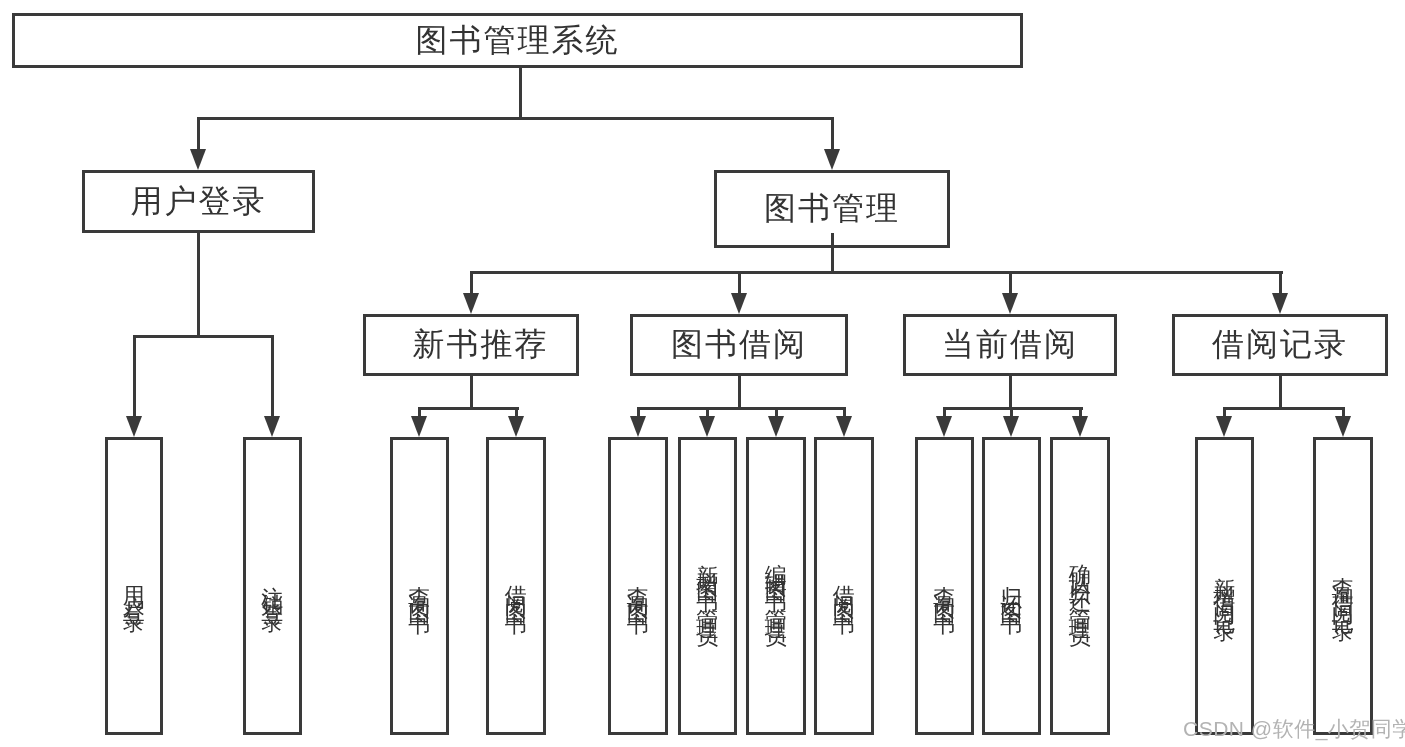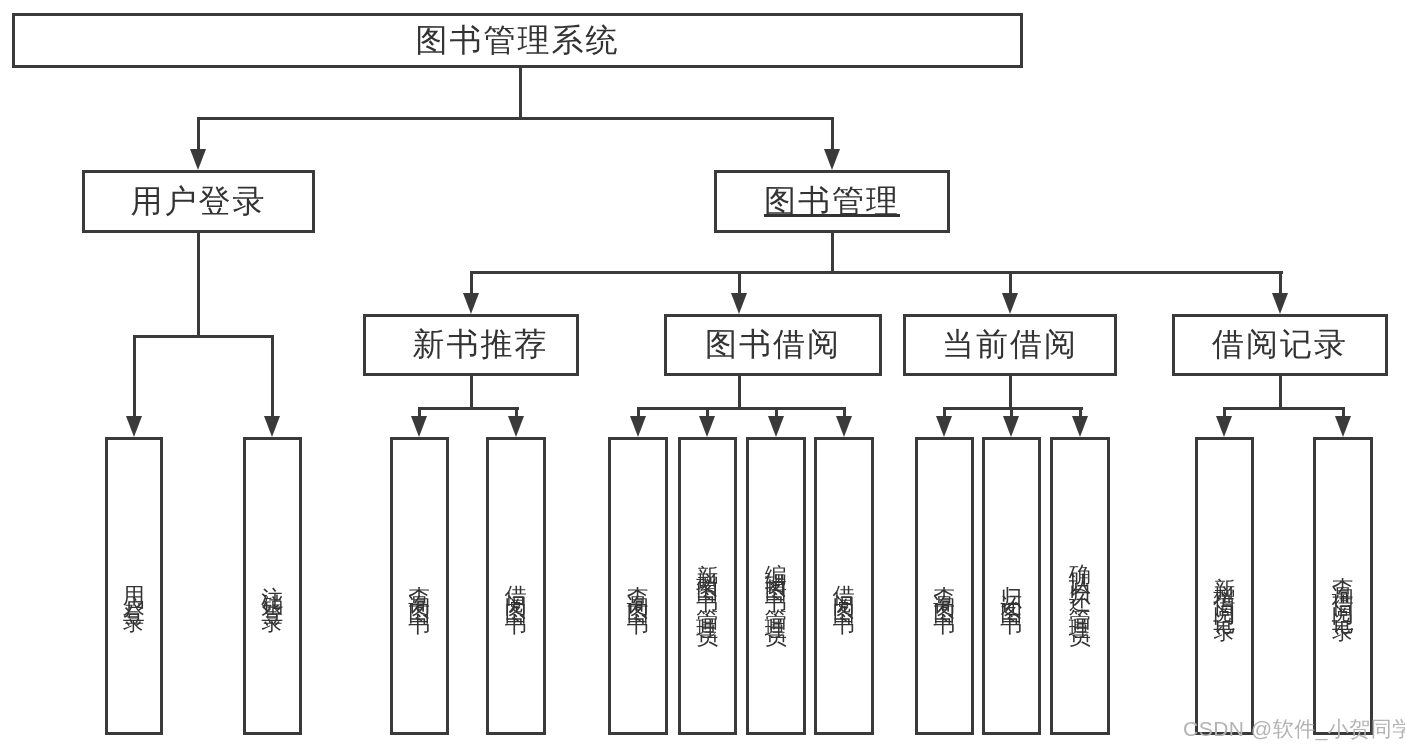--- a/index.html
+++ b/index.html
@@ -40,21 +40,21 @@
   <div class="line" style="left:519px;top:68px;width:3px;height:52px;"></div>
   <div class="line" style="left:197px;top:117px;width:637px;height:3px;"></div>
   <div class="line" style="left:197px;top:117px;width:3px;height:34px;"></div>
   <div class="line" style="left:831px;top:117px;width:3px;height:34px;"></div>
   <div class="arrow" style="left:190px;top:149px;"></div>
   <div class="arrow" style="left:824px;top:149px;"></div>
 
   <div class="node hnode" style="left:82px;top:170px;width:233px;height:63px;">
     <span>用户登录</span>
   </div>
-  <div class="node hnode" style="left:714px;top:170px;width:236px;height:63px;text-decoration:underline;">
+  <div class="node hnode" style="left:714px;top:170px;width:236px;height:78px;">
     <span>图书管理</span>
   </div>
 
   <div class="line" style="left:197px;top:233px;width:3px;height:105px;"></div>
   <div class="line" style="left:133px;top:335px;width:141px;height:3px;"></div>
   <div class="line" style="left:133px;top:335px;width:3px;height:83px;"></div>
   <div class="line" style="left:271px;top:335px;width:3px;height:83px;"></div>
   <div class="arrow" style="left:126px;top:416px;"></div>
   <div class="arrow" style="left:264px;top:416px;"></div>
 
@@ -65,21 +65,21 @@
   <div class="line" style="left:1009px;top:271px;width:3px;height:24px;"></div>
   <div class="line" style="left:1279px;top:271px;width:3px;height:24px;"></div>
   <div class="arrow" style="left:463px;top:293px;"></div>
   <div class="arrow" style="left:731px;top:293px;"></div>
   <div class="arrow" style="left:1002px;top:293px;"></div>
   <div class="arrow" style="left:1272px;top:293px;"></div>
 
   <div class="node hnode" style="left:363px;top:314px;width:216px;height:62px;padding-left:19px;">
     <span>新书推荐</span>
   </div>
-  <div class="node hnode" style="left:664px;top:314px;width:218px;height:62px;">
+  <div class="node hnode" style="left:630px;top:314px;width:218px;height:62px;">
     <span>图书借阅</span>
   </div>
   <div class="node hnode" style="left:903px;top:314px;width:214px;height:62px;align-items:center;">
     <span>当前借阅</span>
   </div>
   <div class="node hnode" style="left:1172px;top:314px;width:216px;height:62px;">
     <span>借阅记录</span>
   </div>
 
   <div class="line" style="left:470px;top:376px;width:3px;height:34px;"></div>

